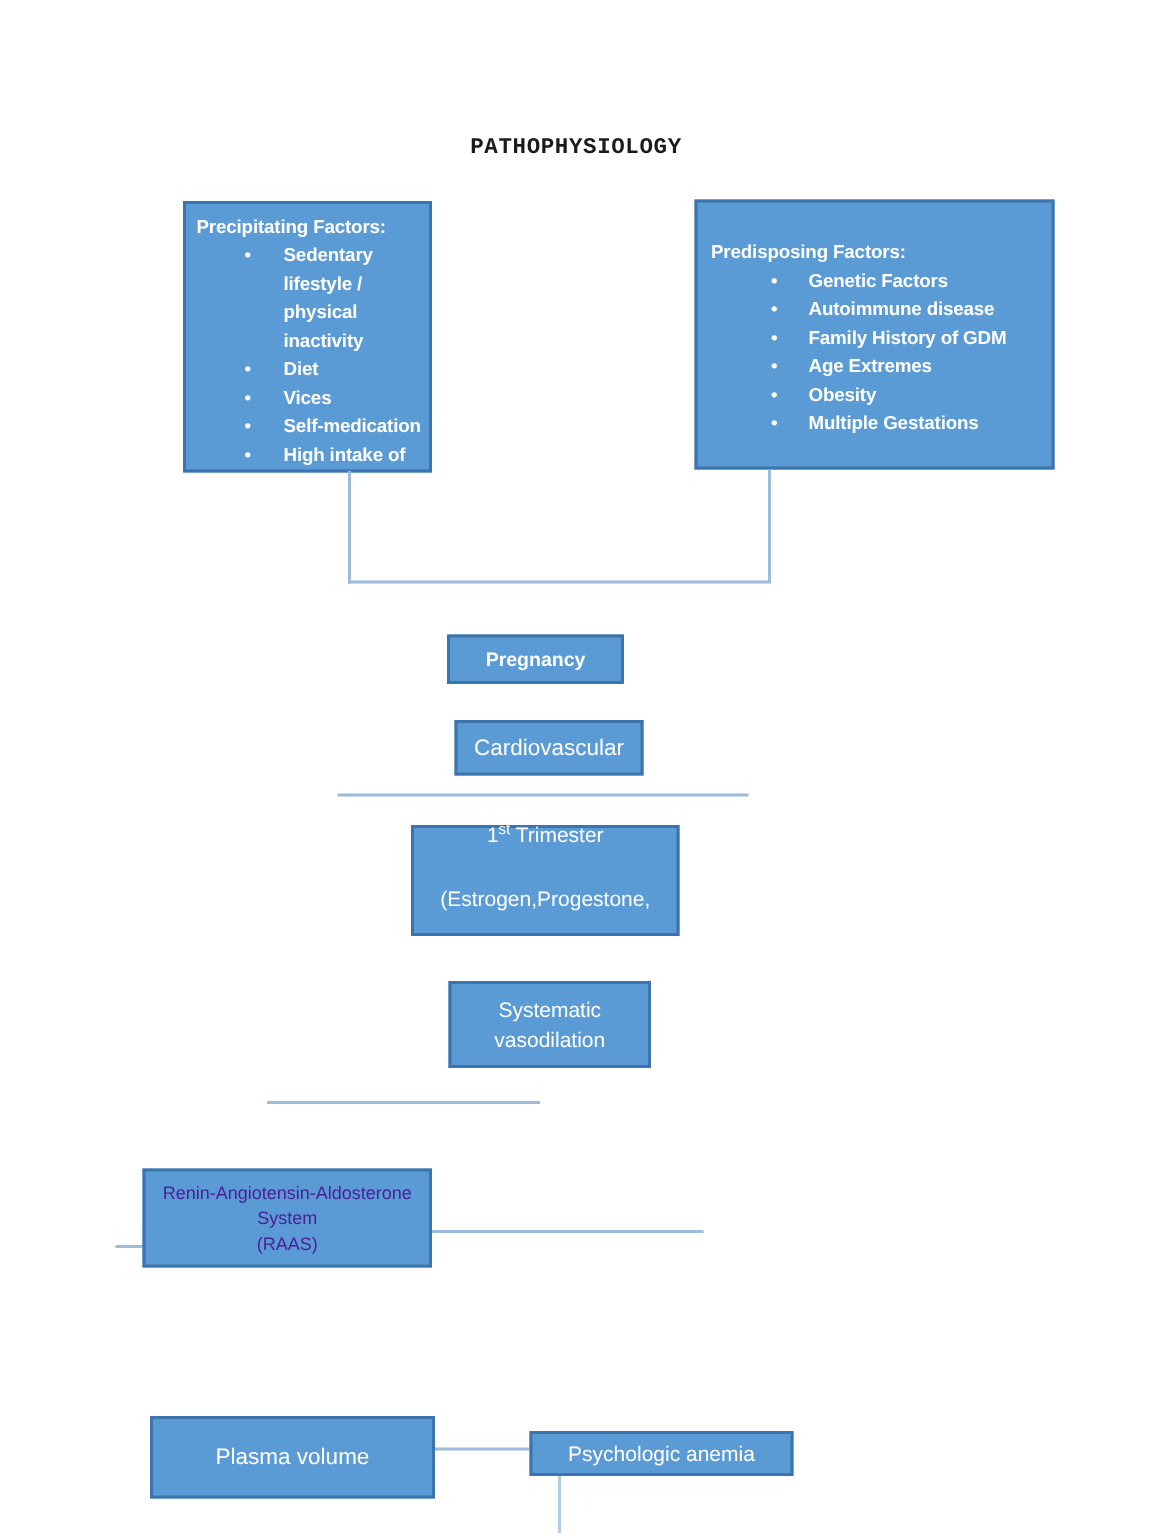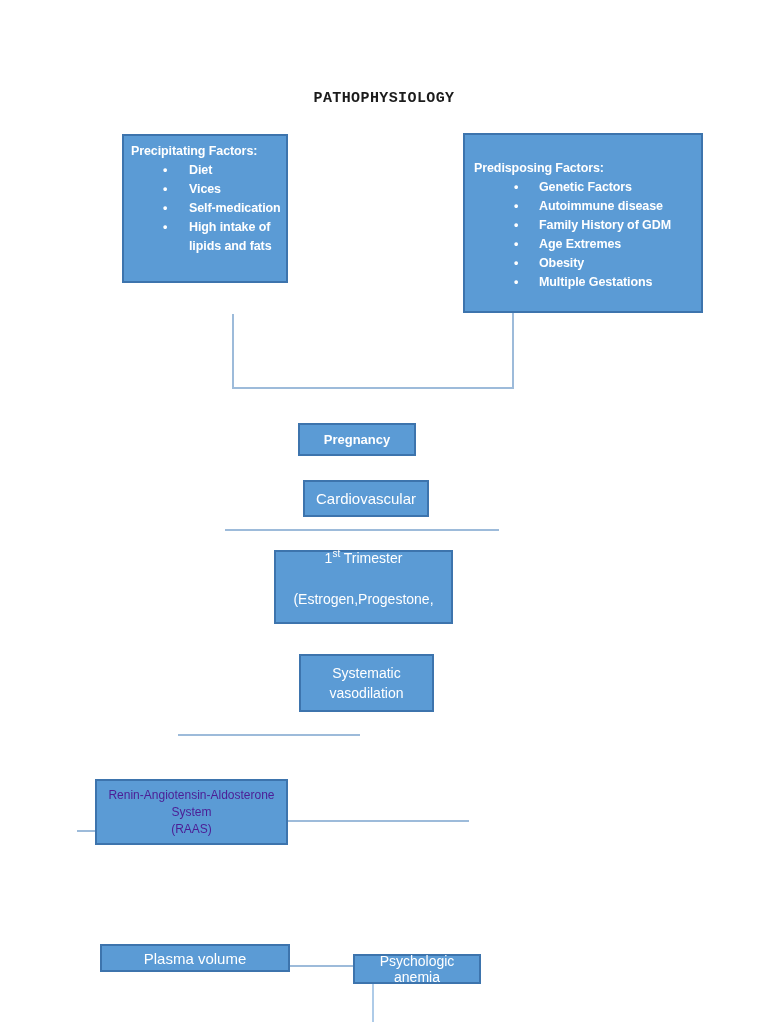--- a/index.html
+++ b/index.html
@@ -39,38 +39,38 @@
   .label-box {
     display: flex;
     align-items: center;
     justify-content: center;
     text-align: center;
     white-space: pre-line;
   }
 
   
   .factors-box { font-weight: 700; letter-spacing: -0.1px; font-size: 12.5px; line-height: 19px; }
-  #box-precipitating { left: 122px; top: 134px; width: 166px; height: 149px; padding: 6px 4px 0 7px; }
+  #box-precipitating { left: 122px; top: 134px; width: 166px; height: 181px; padding: 6px 4px 0 7px; }
   #box-predisposing  { left: 463px; top: 133px; width: 240px; height: 180px; padding: 24px 4px 0 9px; }
   .factors-box ul { list-style: none; }
   #box-precipitating ul { padding-left: 58px; }
   #box-predisposing  ul { padding-left: 65px; }
   .factors-box li { position: relative; white-space: pre-line; }
   #box-precipitating li::before { content: "\2022"; position: absolute; left: -26px; }
   #box-predisposing  li::before { content: "\2022"; position: absolute; left: -25px; }
 
   
   #box-pregnancy      { left: 298px; top: 423px; width: 118px; height: 33px; font-size: 13px; font-weight: 700; }
   #box-cardiovascular { left: 303px; top: 480px; width: 126px; height: 37px; font-size: 15px; }
   #box-first-trimester{ left: 274px; top: 550px; width: 179px; height: 74px; font-size: 14px; line-height: 21px; }
   #box-first-trimester sup { font-size: 10px; vertical-align: super; }
   #box-systematic     { left: 299px; top: 654px; width: 135px; height: 58px; font-size: 14px; line-height: 20px; text-align: center; }
   #box-raas           { left:  95px; top: 779px; width: 193px; height: 66px; font-size: 12px; line-height: 17px; color: #4c1d95; }
-  #box-plasma         { left: 100px; top: 944px; width: 190px; height: 28px; font-size: 15px; }
-  #box-psychologic    { left: 353px; top: 954px; width: 128px; height: 30px; font-size: 14px; }
+  #box-plasma         { left: 100px; top: 944px; width: 190px; height: 55px; font-size: 15px; }
+  #box-psychologic    { left: 353px; top: 954px; width: 176px; height: 30px; font-size: 14px; }
 
   
   .hline { position: absolute; height: 2px; background: var(--connector); }
   .vline { position: absolute; width: 2px; background: var(--connector); }
   #conn-left-v    { left: 232px; top: 314px; height: 75px; }
   #conn-bottom-h  { left: 232px; top: 387px; width: 282px; }
   #conn-right-v   { left: 512px; top: 313px; height: 75px; }
   #line-cardio    { left: 225px; top: 529px; width: 274px; }
   #line-sysvaso   { left: 178px; top: 734px; width: 182px; }
   #line-raas-left { left:  77px; top: 830px; width: 21px; }
@@ -81,20 +81,23 @@
 </head>
 <body>
 
 <div class="canvas">
 
   <h1 class="page-title">PATHOPHYSIOLOGY</h1>
 
   <div class="node factors-box" id="box-precipitating">
     <div>Precipitating Factors:</div>
     <ul>
+      <li>Sedentary
+lifestyle / physical
+inactivity</li>
       <li>Diet</li>
       <li>Vices</li>
       <li>Self-medication</li>
       <li>High intake of
 lipids and fats</li>
     </ul>
   </div>
 
   <div class="node factors-box" id="box-predisposing">
     <div>Predisposing Factors:</div>

